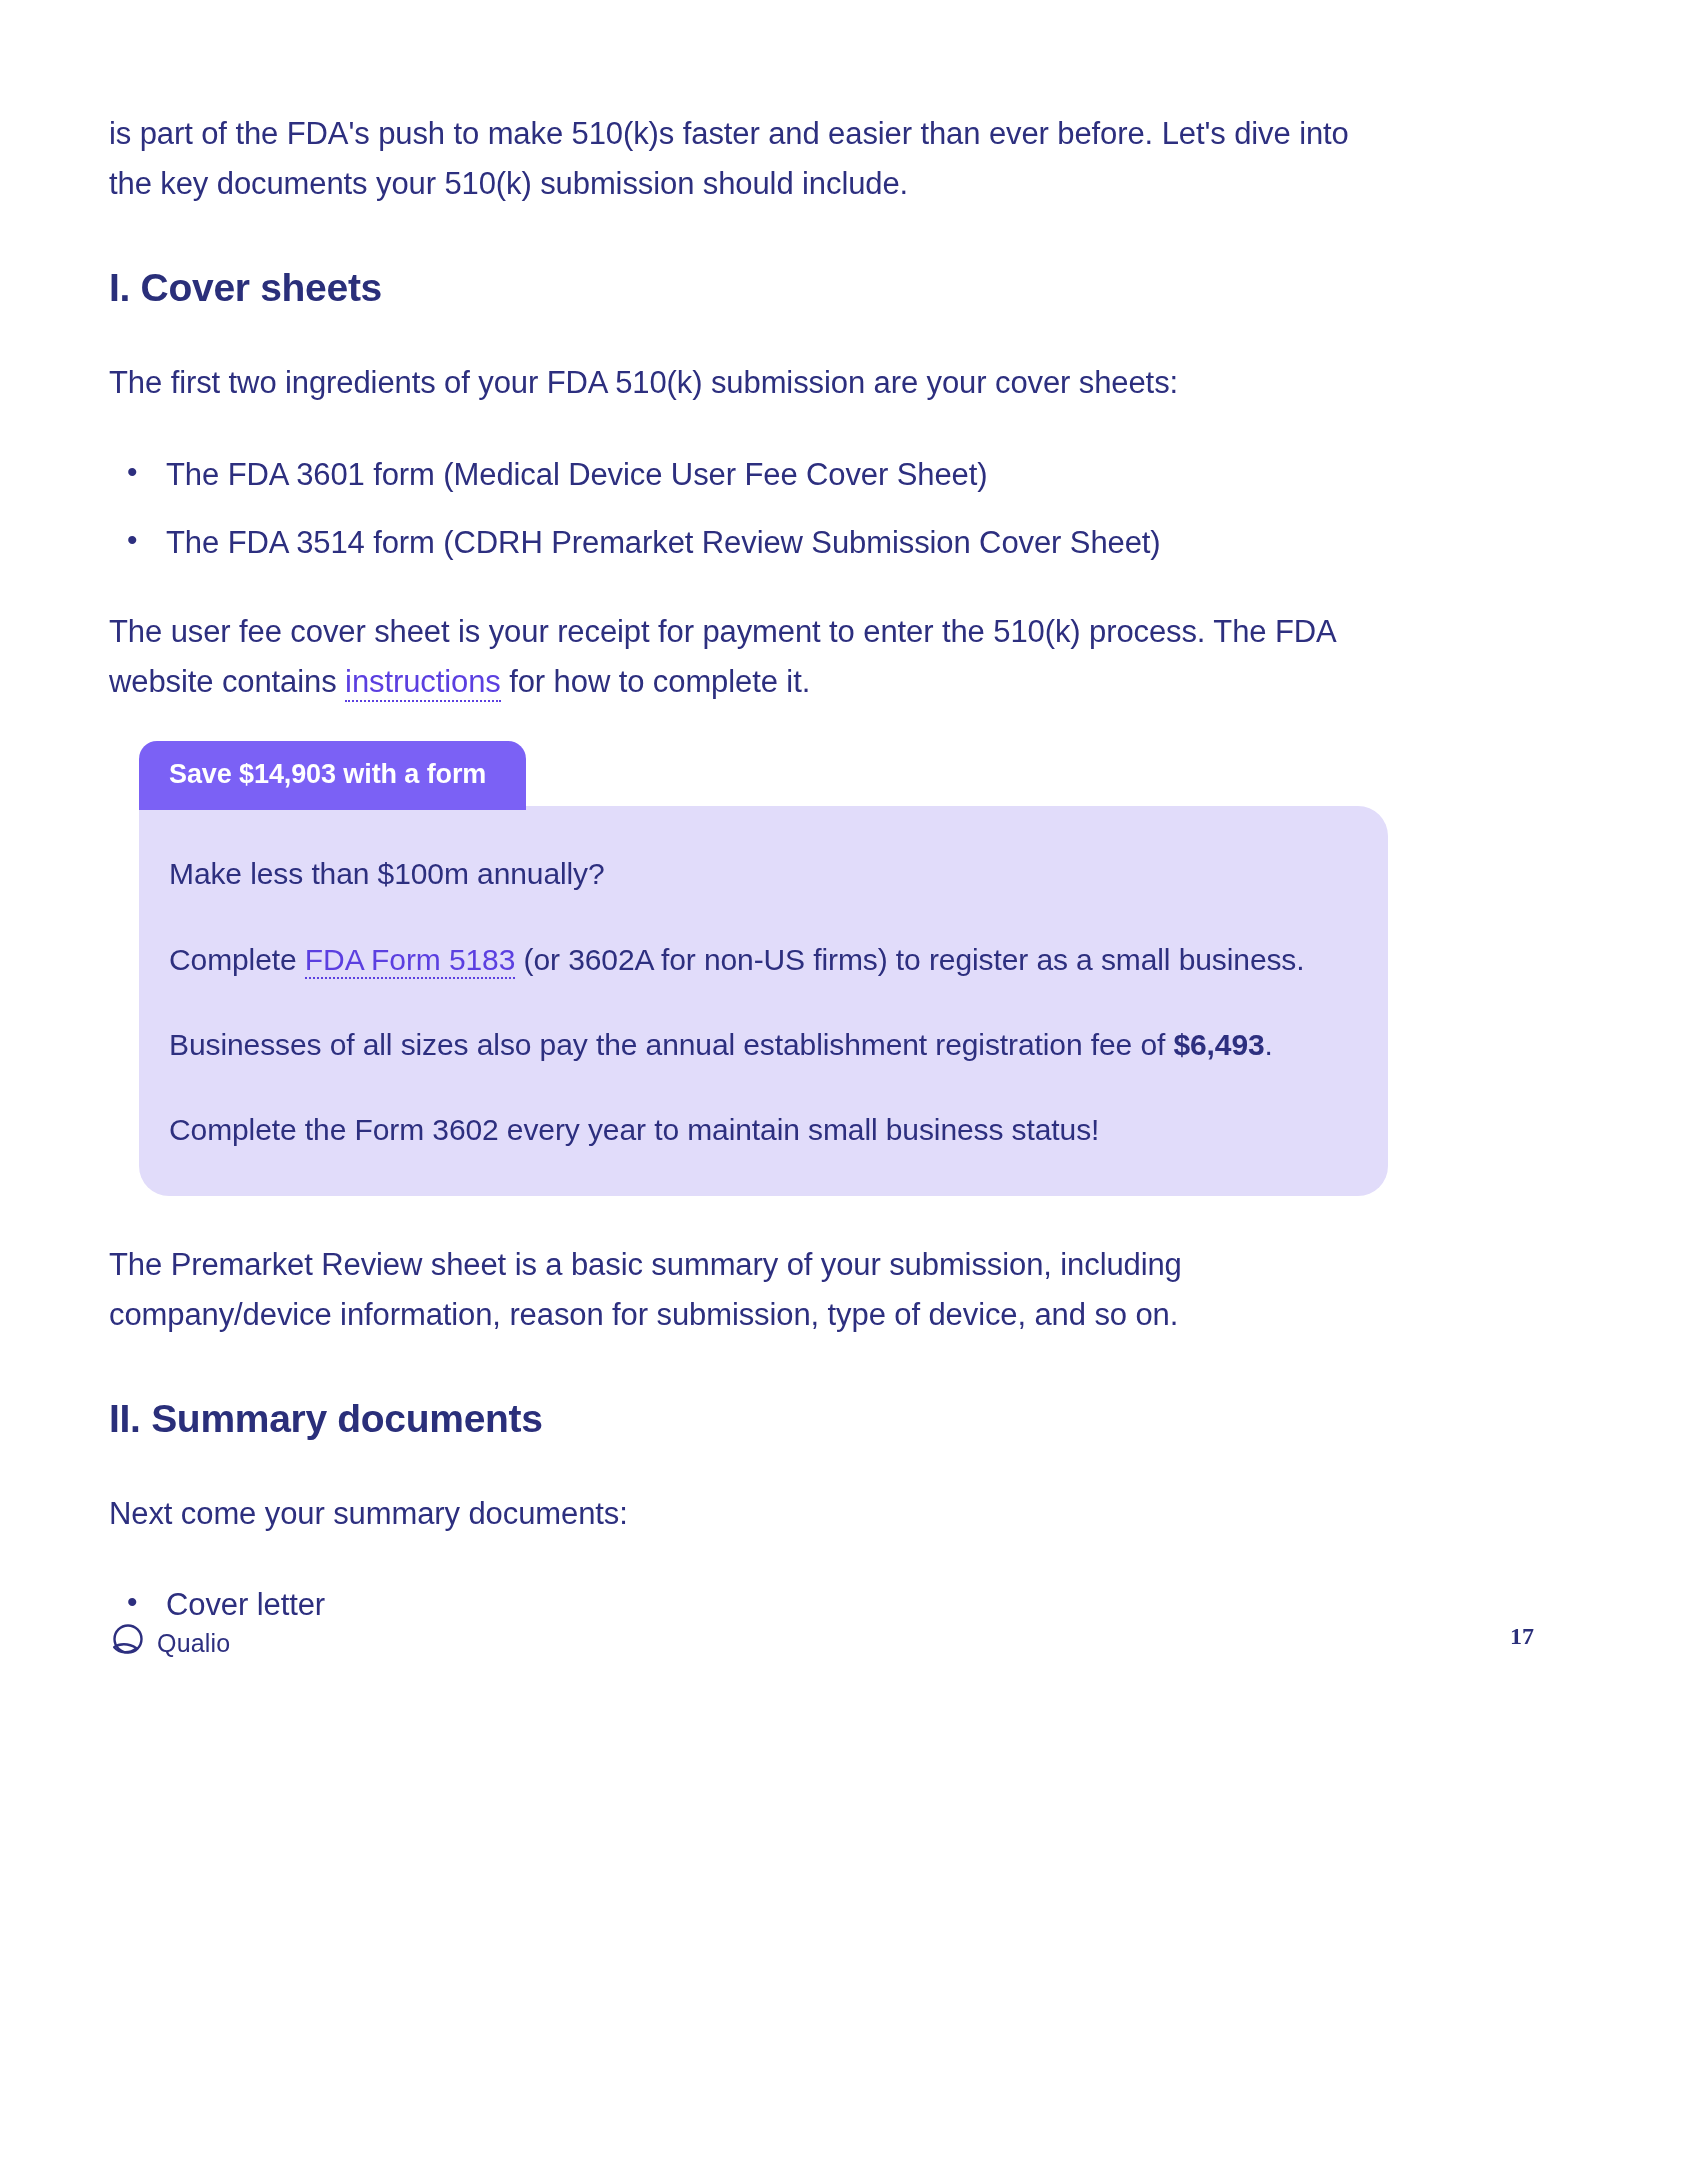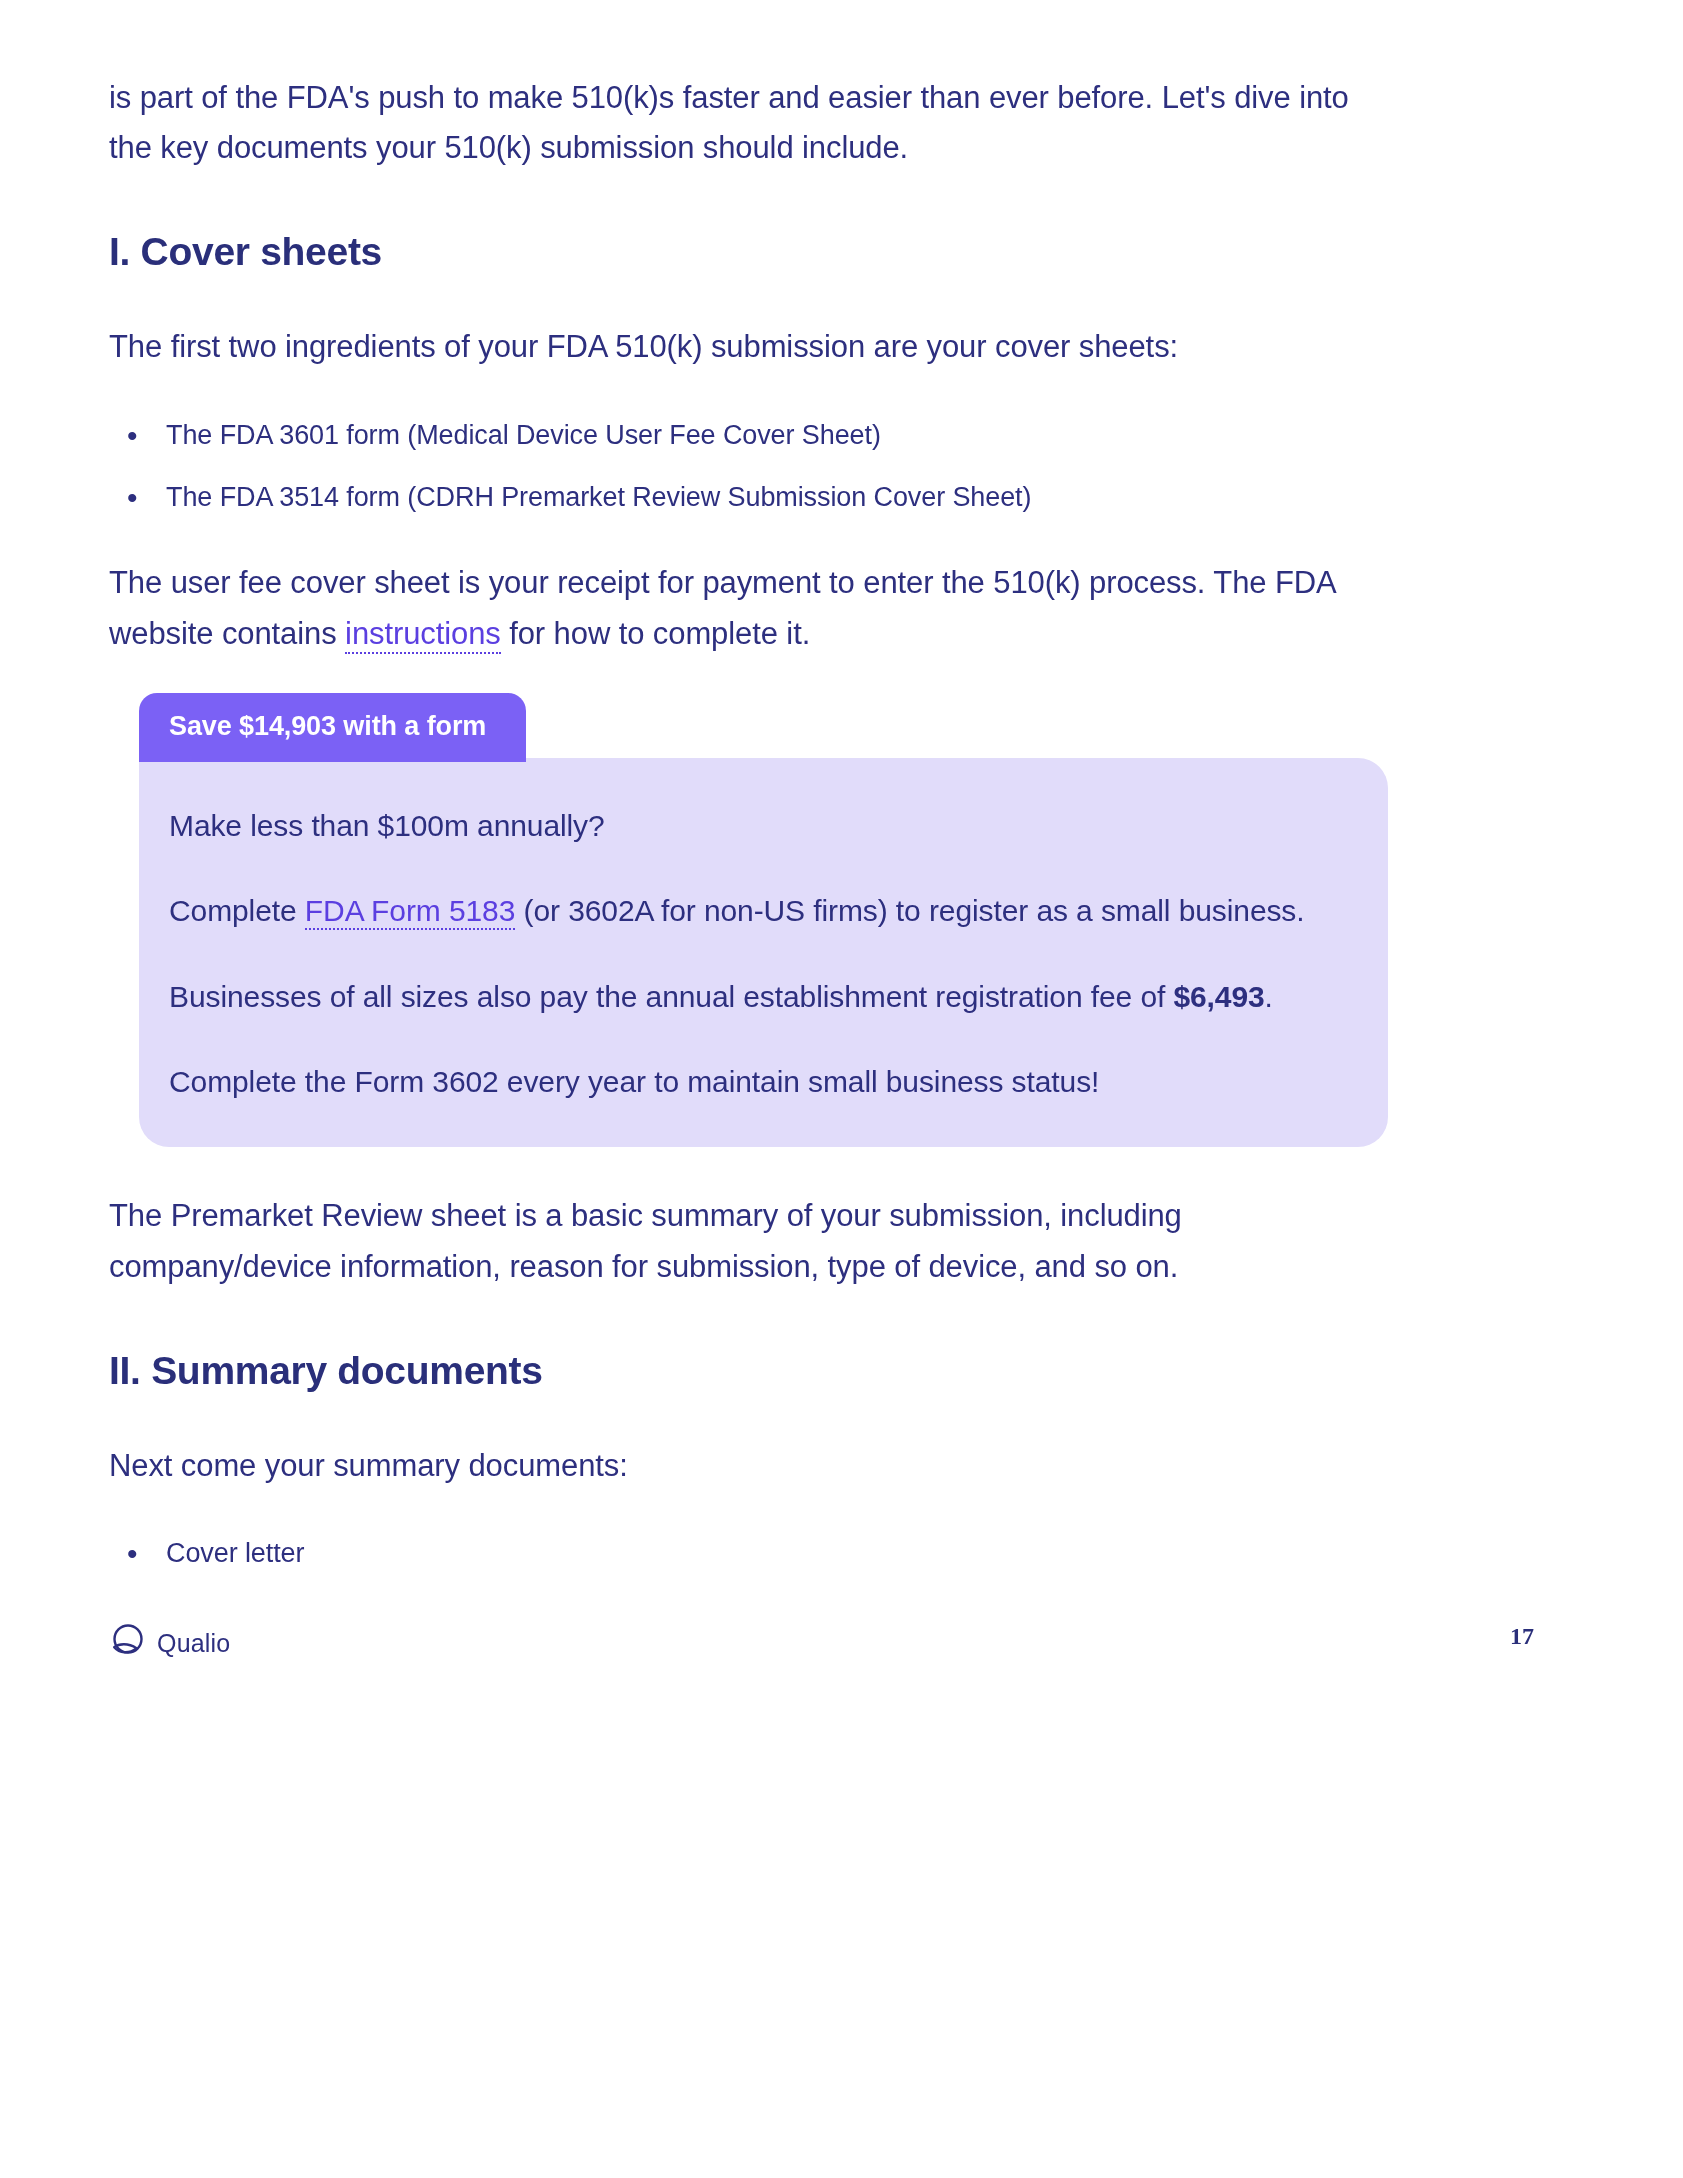--- a/index.html
+++ b/index.html
@@ -12,21 +12,21 @@
     background: #ffffff;
     font-family: "Liberation Sans", sans-serif;
     color: #2d2f7f;
     -webkit-font-smoothing: antialiased;
   }
   .page {
     position: relative;
     width: 1683px;
     height: 1740px;
     box-sizing: border-box;
-    padding: 73px 149px 0 109px;
+    padding: 109px 149px 0 109px;
     background: #ffffff;
   }
   .content {
     width: 1277px;
     margin-left: 0;
   }
   p.body-text {
     font-size: 31px;
     line-height: 1.62;
     color: #2d2f7f;
@@ -43,21 +43,21 @@
     margin: 57px 0 48px 0;
     letter-spacing: -0.3px;
   }
   ul.bullets {
     list-style: none;
     margin: 0 0 40px 0;
     padding: 0;
   }
   ul.bullets li {
     position: relative;
-    font-size: 27px;
+    font-size: 31px;
     line-height: 1.55;
     color: #2d2f7f;
     padding-left: 57px;
     margin-bottom: 20px;
     letter-spacing: -0.1px;
   }
   ul.bullets li::before {
     content: "\2022";
     position: absolute;
     left: 18px;

